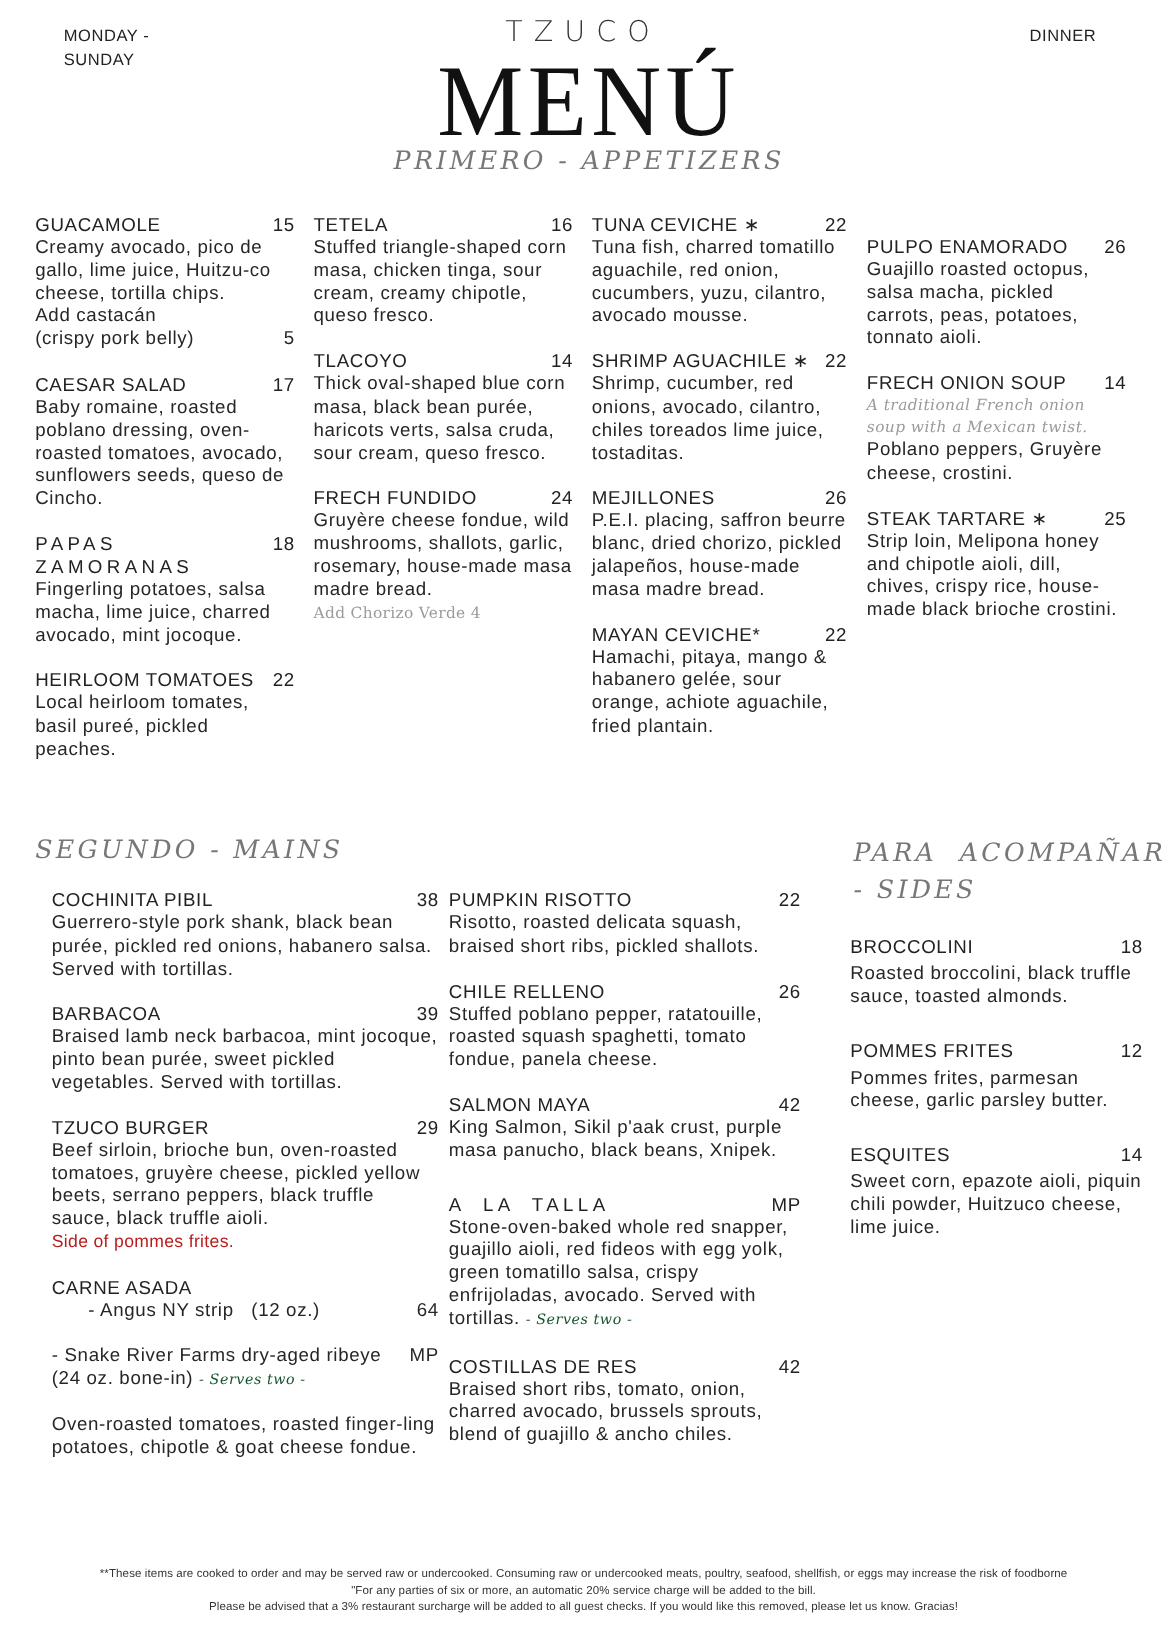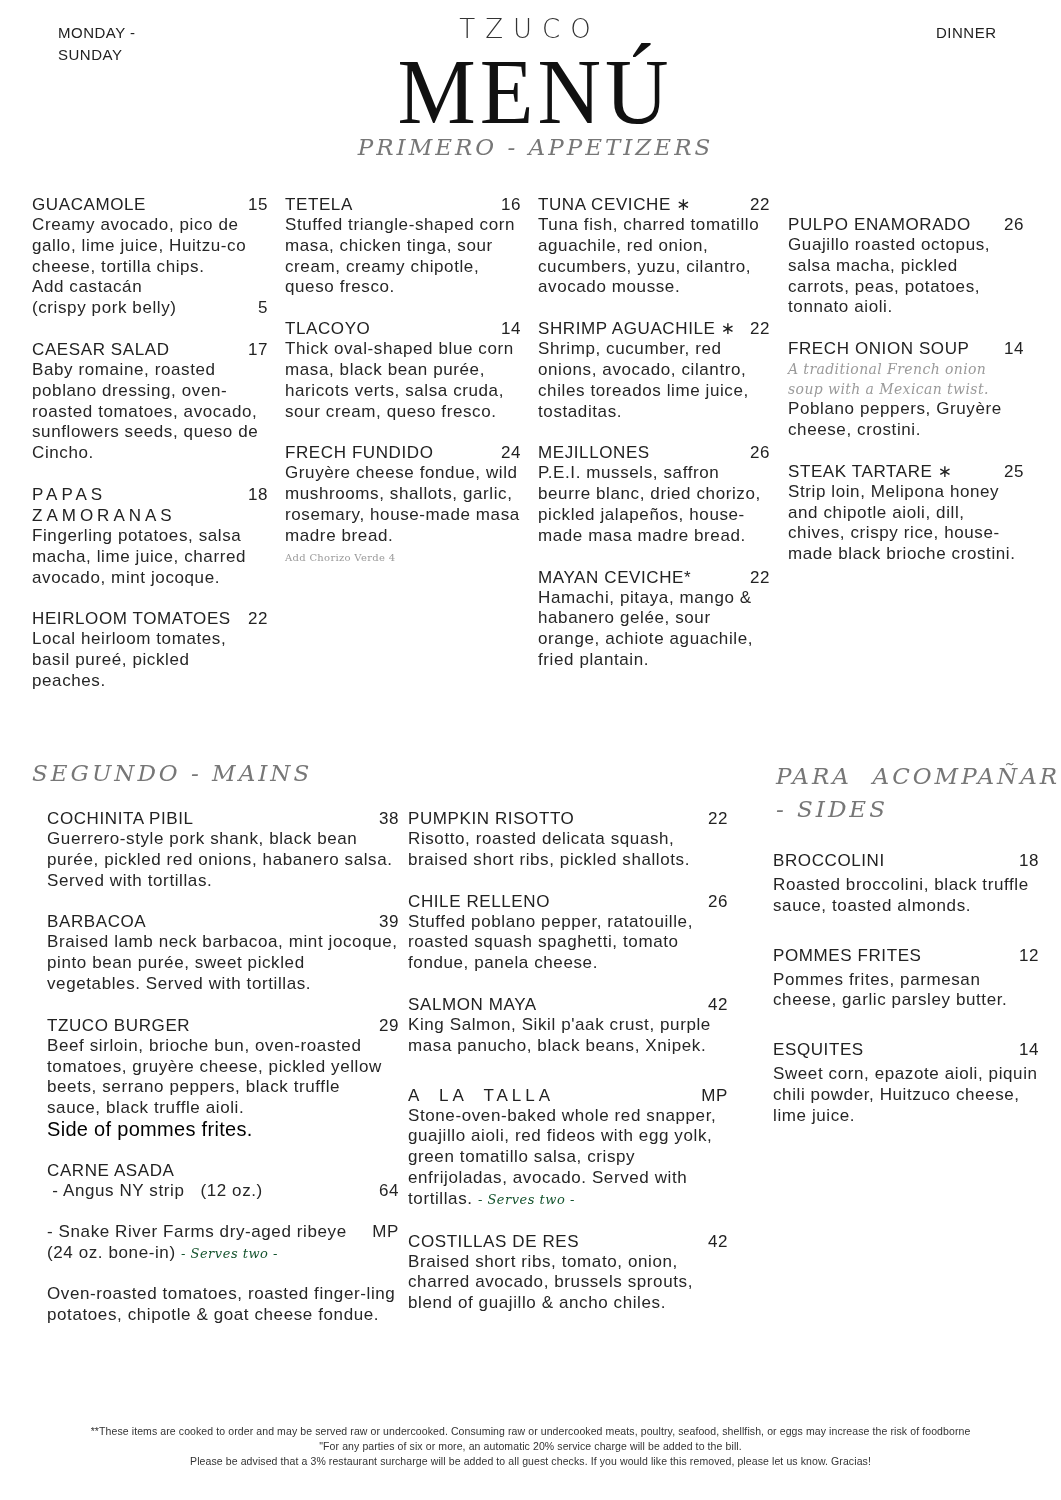--- a/index.html
+++ b/index.html
@@ -7,22 +7,22 @@
   .abs { position: absolute; }
   .topmeta { font-size: 15px; letter-spacing: 0.5px; line-height: 22px; color: #222; }
   .brand { font-family: "DejaVu Sans", sans-serif; font-weight: 200; font-size: 26px; letter-spacing: 10px; color: #333; text-align: center; width: 300px; left: 380px; top: 14px; }
   .title { font-family: "Liberation Serif", serif; font-size: 88px; letter-spacing: 4px; color: #111; text-align: center; width: 400px; left: 335px; top: 48px; line-height: 90px; transform: scaleY(1.05); }
   .section-head { font-family: "DejaVu Serif", serif; font-style: italic; font-weight: 300; color: #777; letter-spacing: 3px; font-size: 23px; }
   .col { position: absolute; }
   .item { margin-bottom: 20px; }
   .row { display: flex; justify-content: space-between; font-size: 17px; line-height: 21px; letter-spacing: 0.6px; color: #222; }
   .desc { font-size: 17px; line-height: 20.8px; letter-spacing: 0.6px; color: #262626; }
   .note-gray { font-family: "DejaVu Serif", serif; font-style: italic; font-size: 14px; color: #9a9a9a; line-height: 20px; letter-spacing: 0.4px; }
-  .add-gray { font-family: "DejaVu Serif", serif; font-size: 10px; color: #9a9a9a; line-height: 22px; letter-spacing: 0.3px; }
-  .side-gray { font-size: 20px; color: #000000; line-height: 21px; letter-spacing: 0.3px; }
+  .add-gray { font-family: "DejaVu Serif", serif; font-size: 14px; color: #9a9a9a; line-height: 22px; letter-spacing: 0.3px; }
+  .side-gray { font-size: 16px; color: #b91c1c; line-height: 21px; letter-spacing: 0.3px; }
   .inline-note { font-family: "DejaVu Serif", serif; font-style: italic; font-size: 13px; color: #14532d; letter-spacing: 0.5px; }
   .sides .row { margin-bottom: 4px; }
   .sides .item { margin-bottom: 28px; }
   .footer { left: 0; width: 1061px; top: 1424px; text-align: center; font-size: 10.5px; line-height: 15px; color: #333; letter-spacing: 0.1px; }
   .spread .name { letter-spacing: 4px; word-spacing: 8px; }
 </style>
 </head>
 <body>
 
 <div class="abs topmeta" style="left:58px; top:22px;">
@@ -108,21 +108,21 @@
         <span>SHRIMP AGUACHILE ∗</span>
         <span>22</span>
       </div>
     <div class="desc">Shrimp, cucumber, red onions, avocado, cilantro, chiles toreados lime juice, tostaditas.</div>
   </div>
   <div class="item">
     <div class="row">
         <span>MEJILLONES</span>
         <span>26</span>
       </div>
-    <div class="desc">P.E.I. mussels, saffron beurre blanc, dried chorizo, pickled jalapeños, house-made masa madre bread.</div>
+    <div class="desc">P.E.I. placing, saffron beurre blanc, dried chorizo, pickled jalapeños, house-made masa madre bread.</div>
   </div>
   <div class="item">
     <div class="row">
         <span>MAYAN CEVICHE*</span>
         <span>22</span>
       </div>
     <div class="desc">Hamachi, pitaya, mango &amp; habanero gelée, sour orange, achiote aguachile, fried plantain.</div>
   </div>
 </div>
 
@@ -175,21 +175,21 @@
       </div>
     <div class="desc">Beef sirloin, brioche bun, oven-roasted tomatoes, gruyère cheese, pickled yellow beets, serrano peppers, black truffle sauce, black truffle aioli.</div>
     <div class="side-gray">Side of pommes frites.</div>
   </div>
   <div class="item">
     <div class="row">
         <span>CARNE ASADA</span>
         <span></span>
       </div>
     <div class="row desc" style="margin-bottom:20px;">
-        <span style="white-space:pre;"> - Angus NY strip   (12 oz.)</span>
+        <span style="white-space:pre;margin-left:28px;"> - Angus NY strip   (12 oz.)</span>
         <span>64</span>
       </div>
     <div class="row desc">
         <span>- Snake River Farms dry-aged ribeye</span>
         <span>MP</span>
       </div>
     <div class="desc" style="margin-bottom:20px;"><span>(24 oz. bone-in)</span> <span class="inline-note">- Serves two -</span></div>
     <div class="desc">Oven-roasted tomatoes, roasted finger-ling potatoes, chipotle &amp; goat cheese fondue.</div>
   </div>
 </div>

